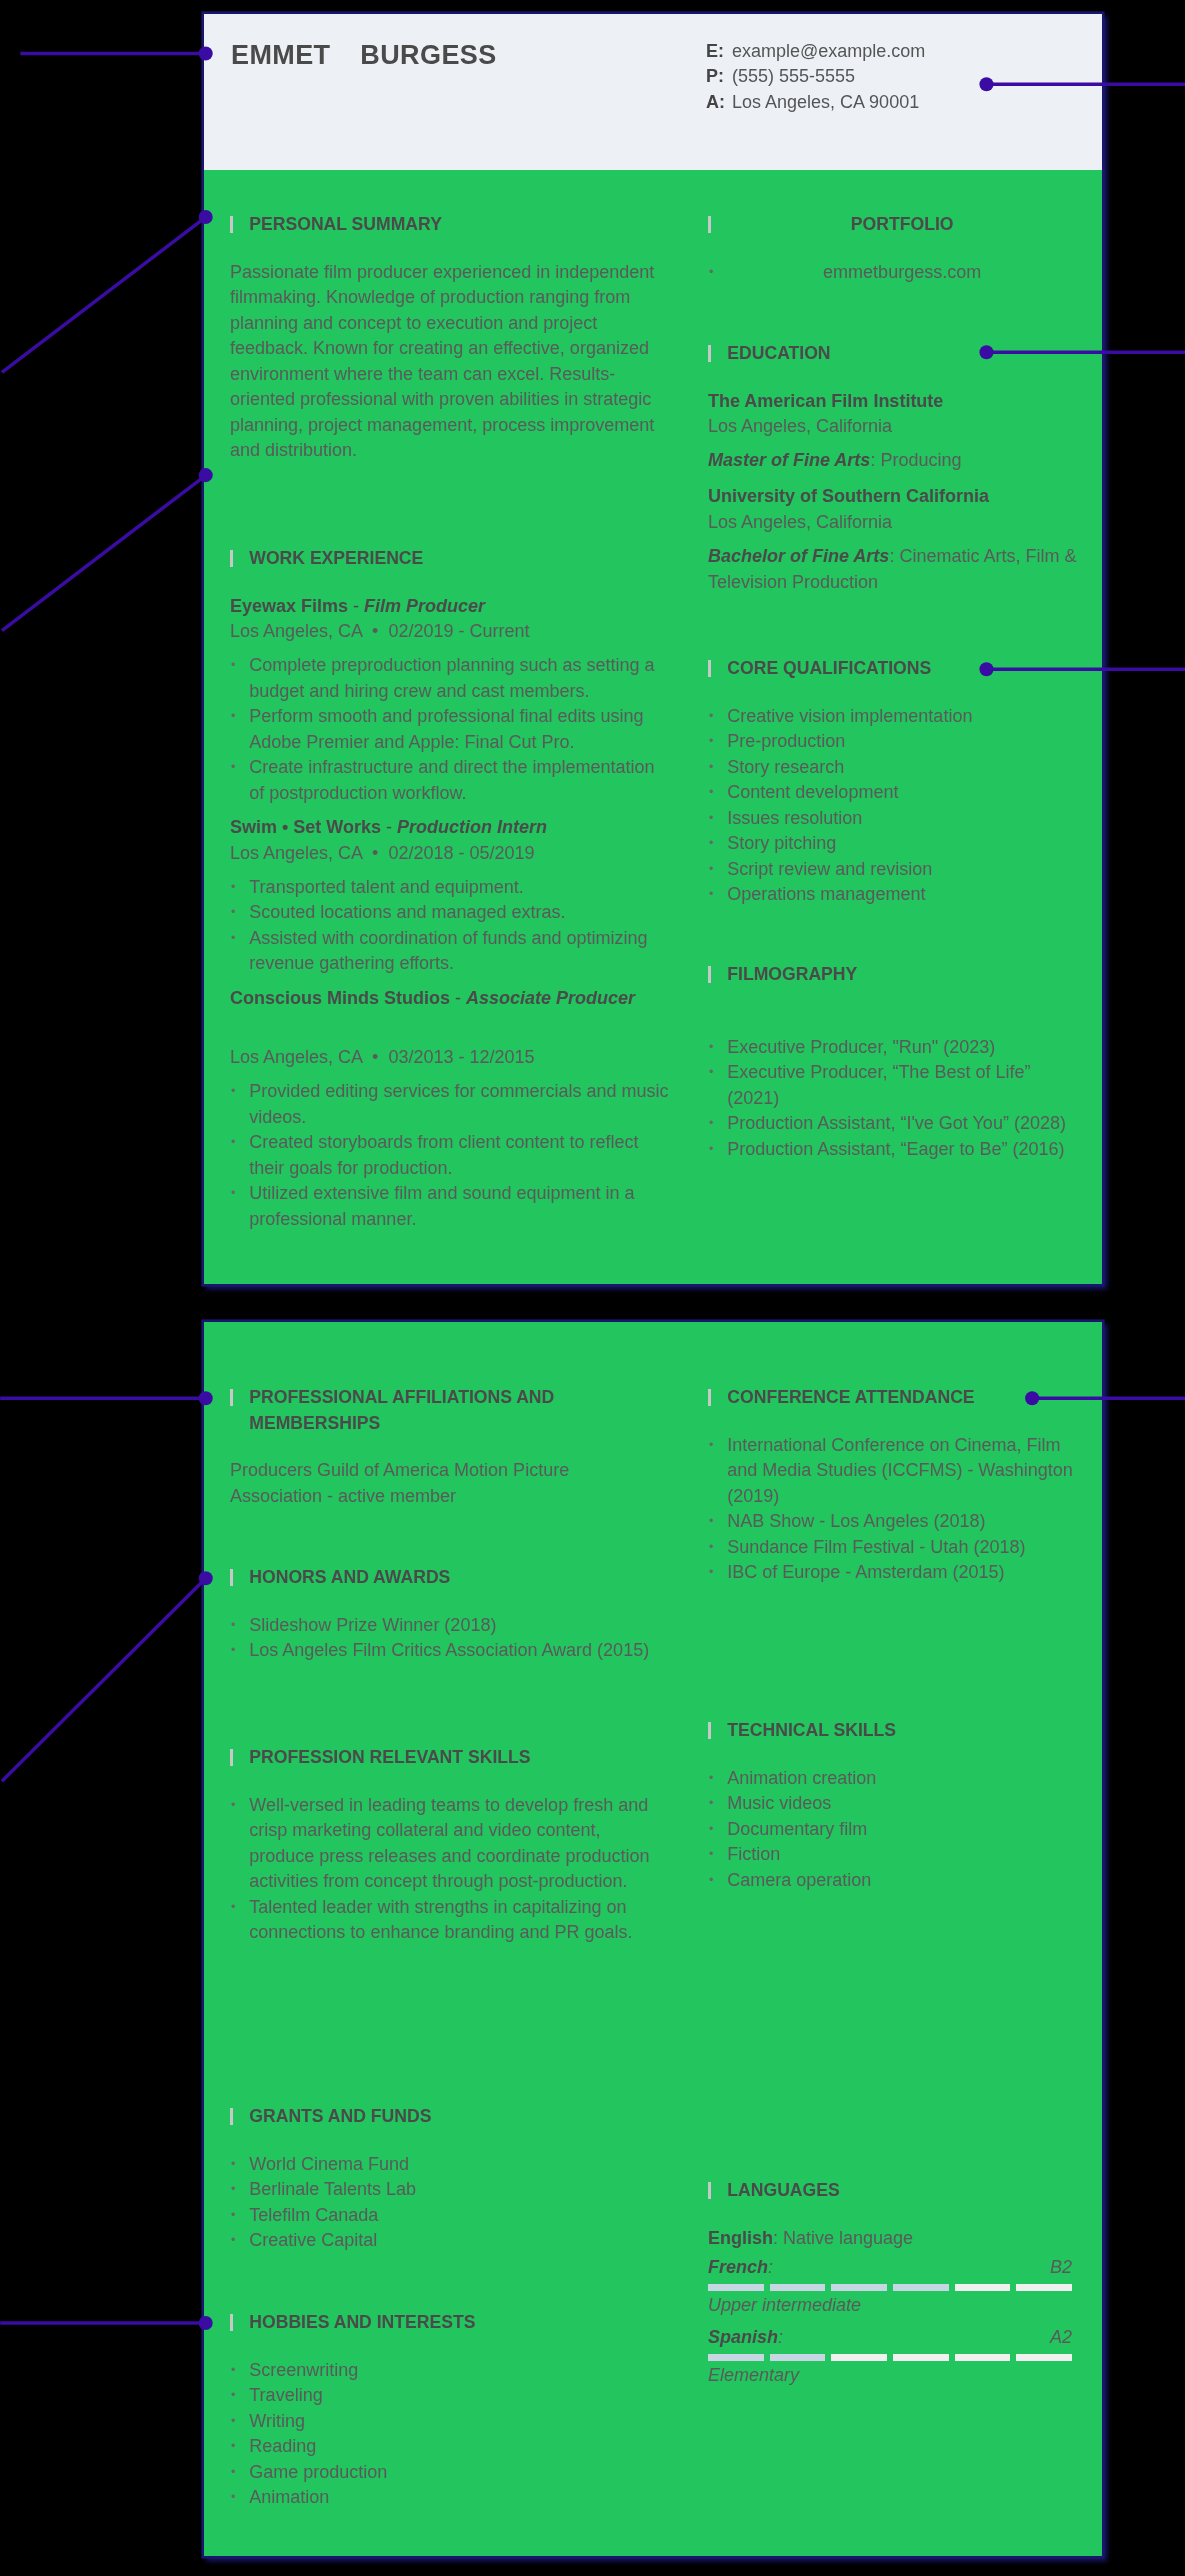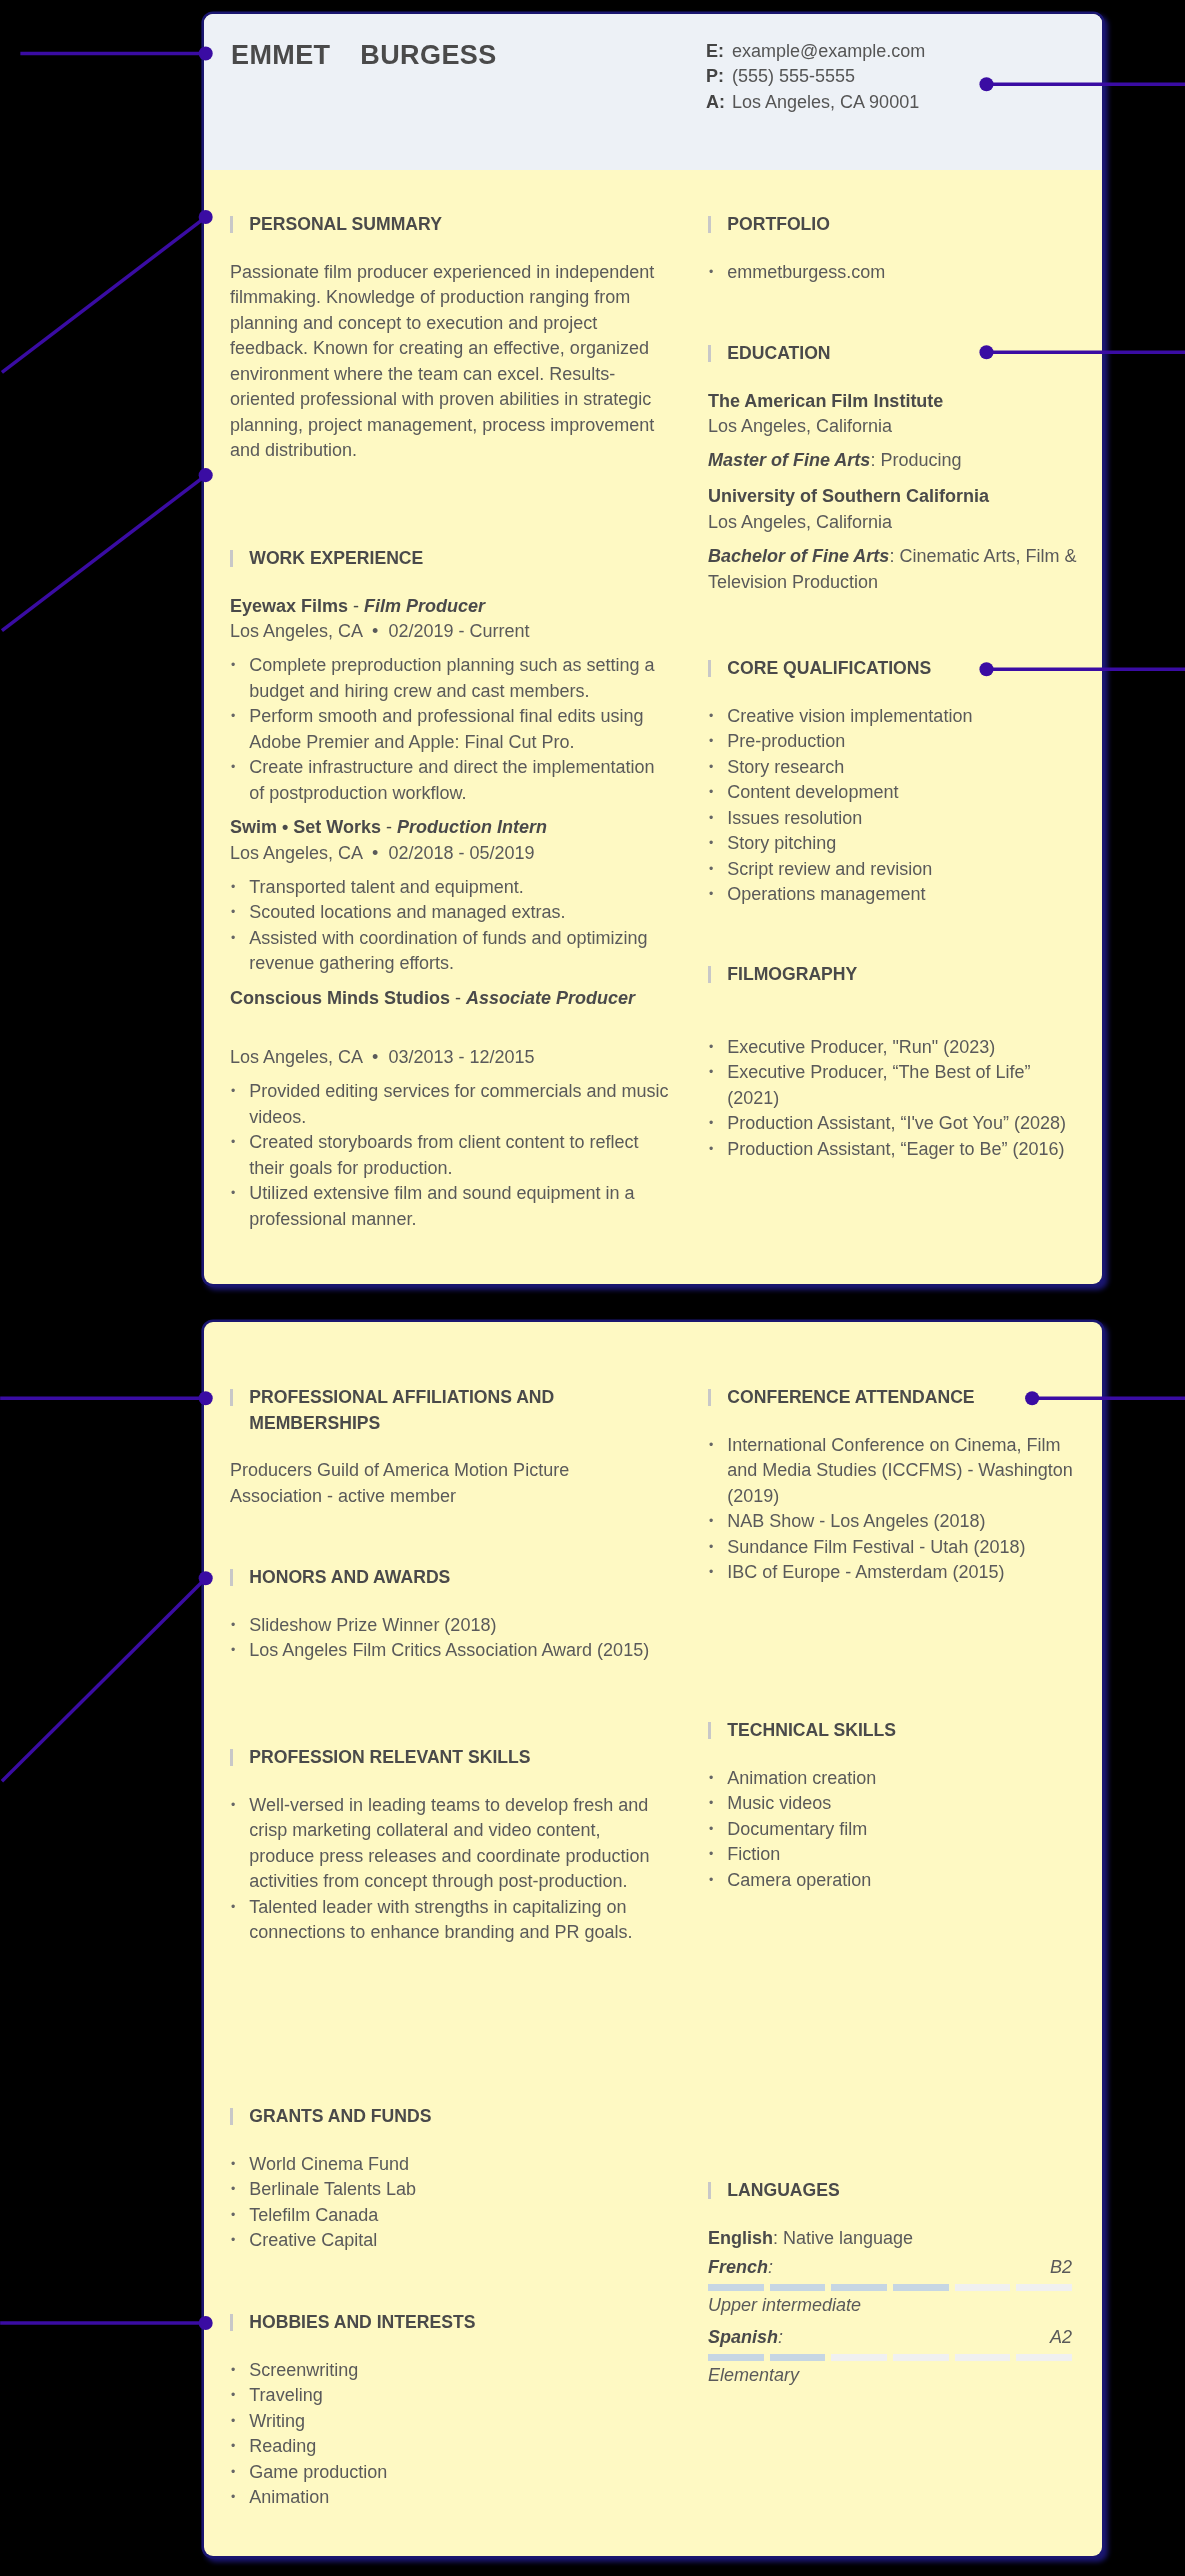--- a/index.html
+++ b/index.html
@@ -1,19 +1,19 @@
 <!DOCTYPE html>
 <html style="font-size:14px"><head>
 <meta charset="utf-8">
 <style>
   html, body { margin:0; padding:0; }
   body { width:1186px; height:2576px; background:#000; position:relative; overflow:hidden;
          font-family:"Liberation Sans", "DejaVu Sans", sans-serif; color:#555; }
-  .page { position:absolute; left:204px; width:898px; background:#fef9c3;
-          box-shadow: 0 0 0 2.6px #1a1670, 3.5px 3.5px 5.3px 1.8px #1a1670; border-radius:9px; overflow:hidden; }
+  .page { position:absolute; left:204px; width:898px; background:#22c55e;
+          box-shadow: 0 0 0 2.6px #1a1670, 3.5px 3.5px 5.3px 1.8px #1a1670; border-radius:0; overflow:hidden; }
   #page1 { top:14px; height:1270px; }
   #page2 { top:1322px; height:1234px; }
   .header-band { position:absolute; left:0; top:0; width:100%; height:156px; background:#edf1f6; }
   .name { position:absolute; left:27px; top:26px; font-size:27px; font-weight:bold; color:#4a4a4a; letter-spacing:0.4px; word-spacing:7px; }
   .contact { position:absolute; left:502px; top:24.6px; font-size:18px; line-height:25.5px; color:#555; }
   .contact .k { font-weight:bold; color:#444; display:inline-block; width:21px; }
   .section { position:absolute; }
   .sec-title { position:relative; font-size:17.6px; font-weight:bold; color:#4a4a4a; padding-left:19.3px; line-height:25.5px; text-transform:uppercase; }
   .sec-title::before { content:""; position:absolute; left:0; top:4.4px; width:2.6px; height:16.7px; background:#c8c8c8; }
   .body { font-size:18px; line-height:25.5px; color:#5a5a5a; }
@@ -79,21 +79,21 @@
           <div class="job-meta" style="white-space:pre;margin-top:34px;">Los Angeles, CA  •  03/2013 - 12/2015</div>
           <ul class="b">
             <li>Provided editing services for commercials and music videos.</li>
             <li>Created storyboards from client content to reflect their goals for production.</li>
             <li>Utilized extensive film and sound equipment in a professional manner.</li>
           </ul>
         </div>
       </div>
   </div>
 
-  <div class="section" style="left:504px; top:198px; width:369px;">
+  <div class="section" style="left:504px; top:198px; width:369px;text-align:center;">
     <div class="sec-title">PORTFOLIO</div>
     <ul class="b" style="margin-top:22px;">
         <li>emmetburgess.com</li>
       </ul>
   </div>
 
   <div class="section" style="left:504px; top:327px; width:369px;">
     <div class="sec-title">EDUCATION</div>
     <div style="margin-top:22px;">
       <div class="edu-name">The American Film Institute</div>

